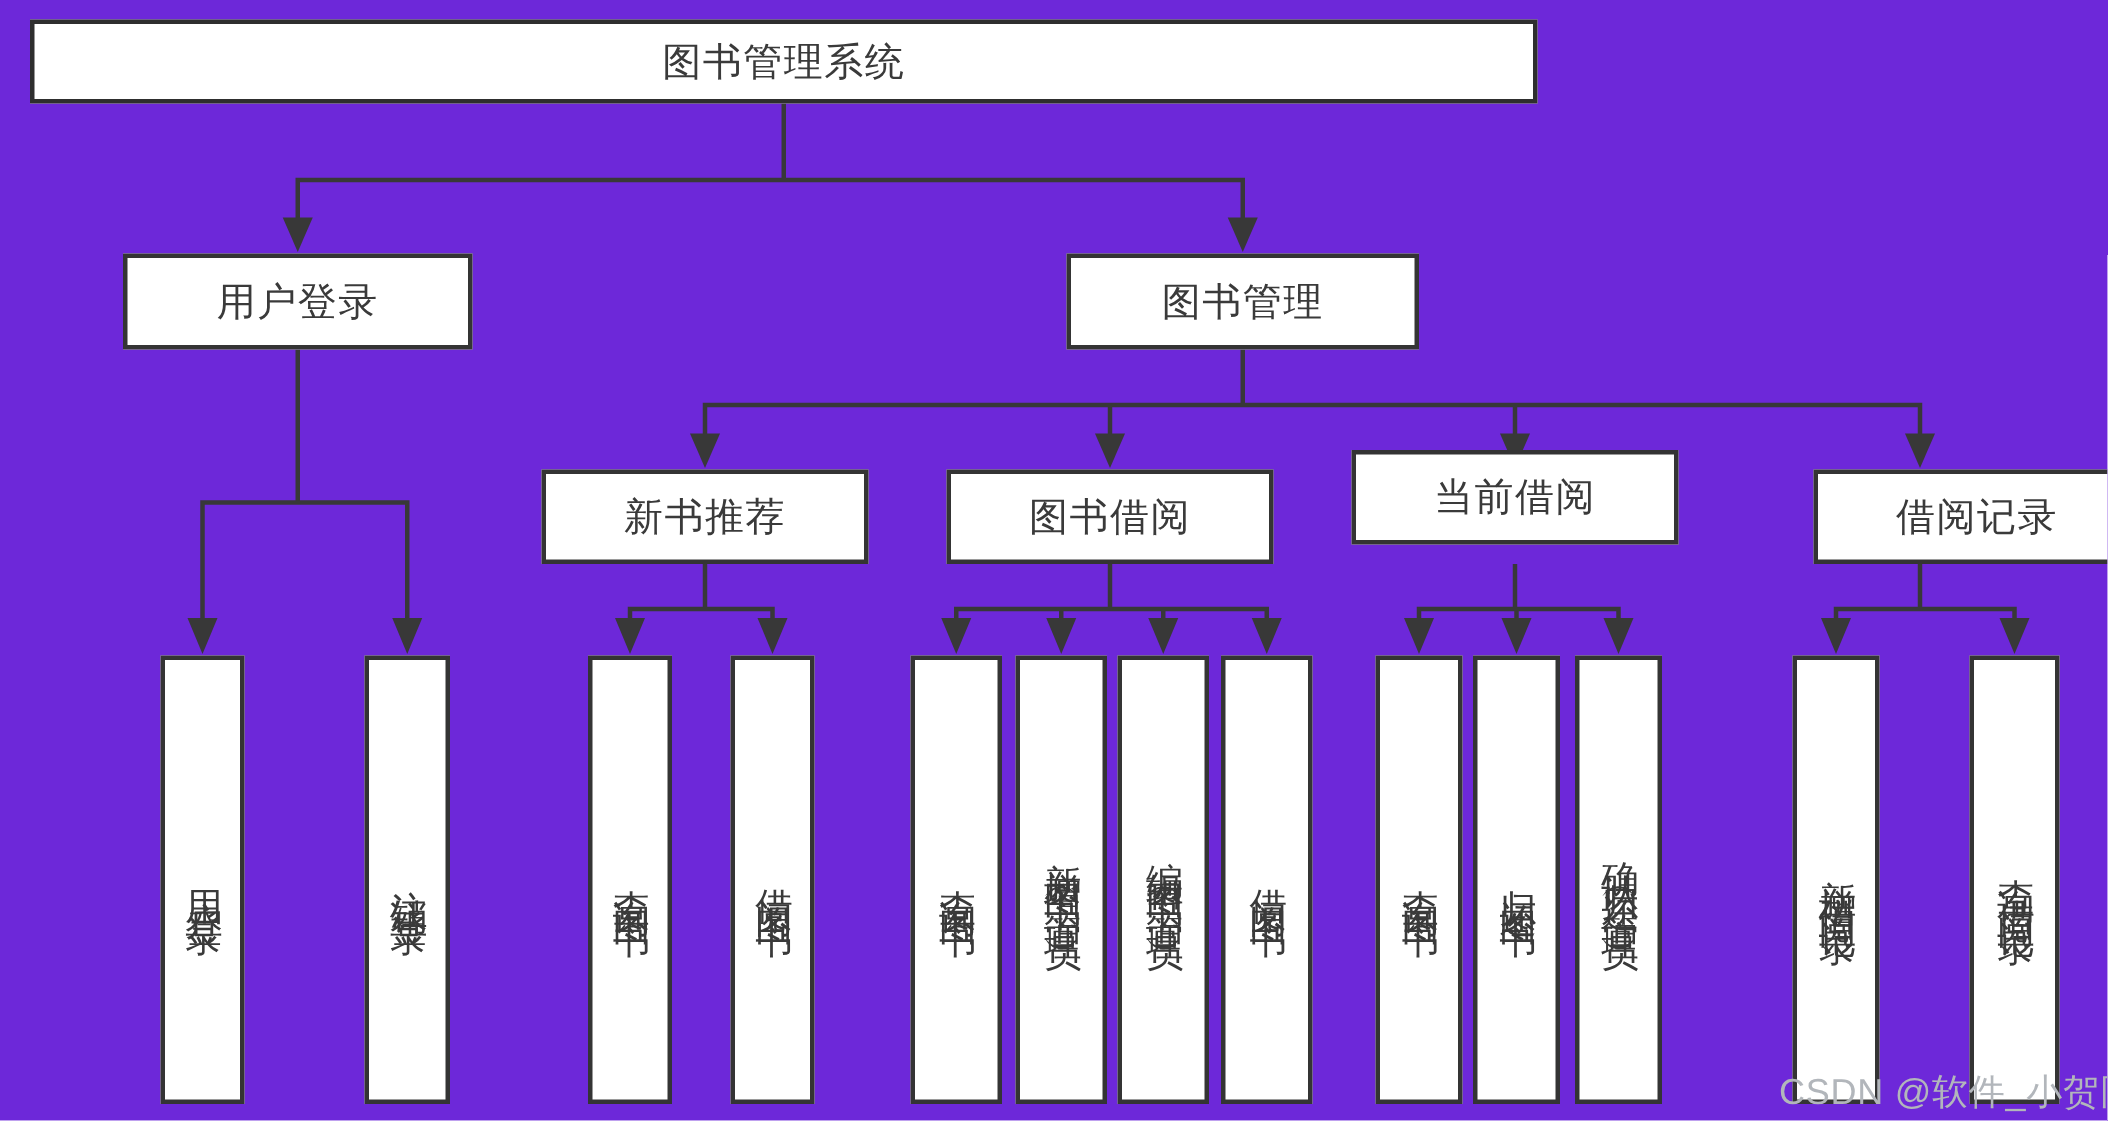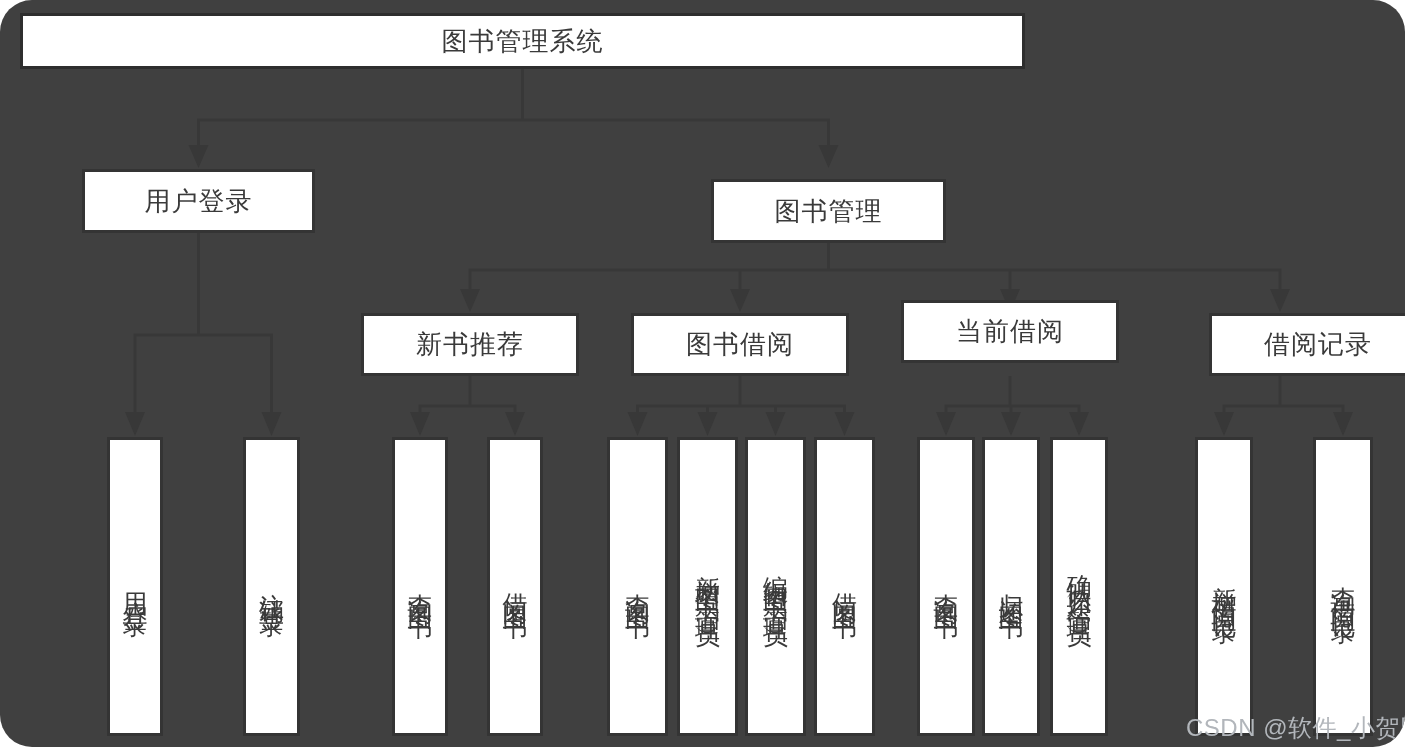--- a/index.html
+++ b/index.html
@@ -1,23 +1,22 @@
 <!DOCTYPE html>
 <html><head>
 <meta charset="utf-8">
 <style>
   html, body { margin: 0; padding: 0; background: #ffffff; }
   .canvas {
     position: relative;
     width: 1405px;
     height: 747px;
-    background: #404040;
+    background: #6d28d9;
     font-family: "Liberation Sans", "DejaVu Sans", sans-serif;
     overflow: hidden;
-    border-radius: 32px;
   }
   .connectors {
     position: absolute;
     left: 0; top: 0;
     pointer-events: none;
   }
   .box {
     position: absolute;
     box-sizing: border-box;
     background: #ffffff;
@@ -118,21 +117,21 @@
     </g>
   </svg>
 
   <div class="box hbox root-box" style="left:20px;top:13px;width:1005px;height:56px">
     <span>图书管理系统</span>
   </div>
 
   <div class="box hbox" style="left:82px;top:169px;width:233px;height:64px">
     <span>用户登录</span>
   </div>
-  <div class="box hbox" style="left:711px;top:179px;width:235px;height:64px">
+  <div class="box hbox" style="left:711px;top:169px;width:235px;height:64px">
     <span>图书管理</span>
   </div>
 
   <div class="box hbox" style="left:631px;top:313px;width:218px;height:63px">
     <span>图书借阅</span>
   </div>
   <div class="box hbox" style="left:361px;top:313px;width:218px;height:63px">
     <span>新书推荐</span>
   </div>
   <div class="box hbox" style="left:901px;top:300px;width:218px;height:63px">

